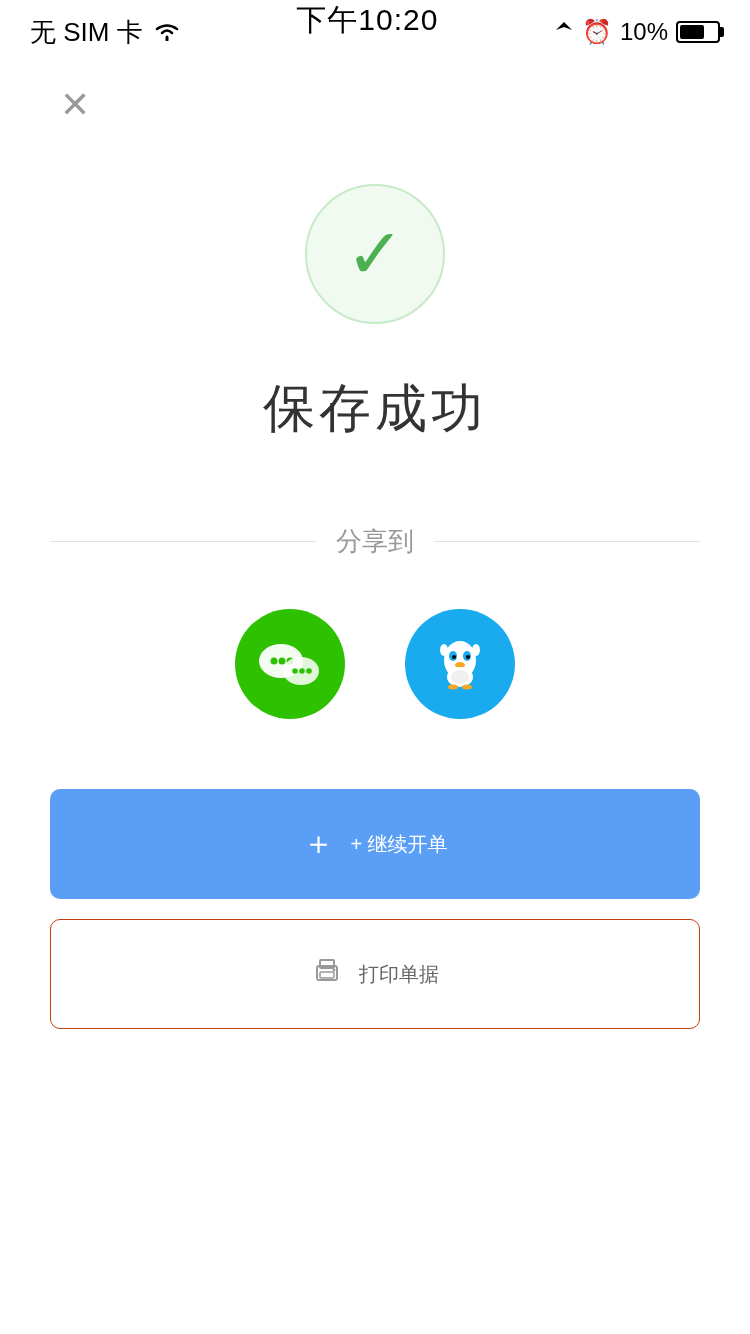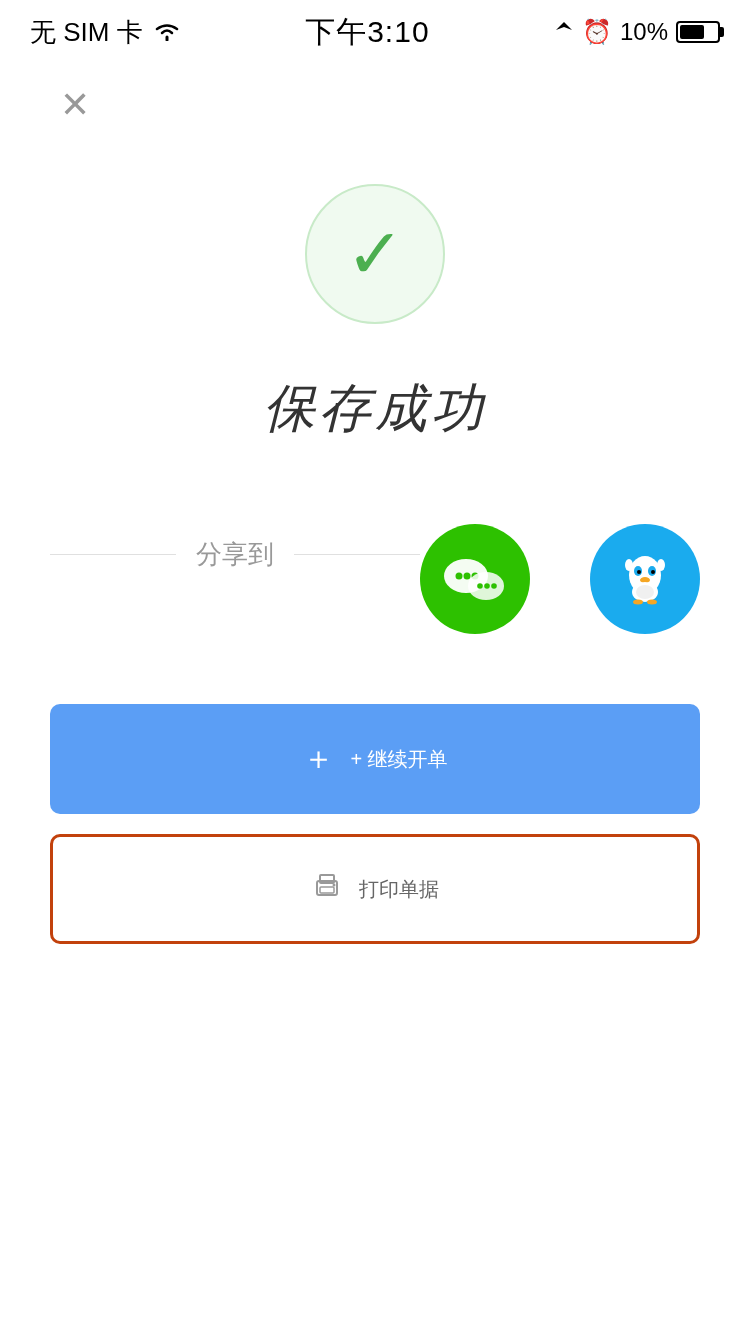--- a/index.html
+++ b/index.html
@@ -12,21 +12,20 @@
       font-family: -apple-system, "PingFang SC", "Helvetica Neue", Arial, sans-serif;
       overflow: hidden;
       position: relative;
     }
 
     
     .status-bar {
       width: 100%;
       height: 64px;
       display: flex;
-      align-items: center;
       justify-content: space-between;
       padding: 0 30px;
       background: #ffffff;
     }
 
     .status-left {
       display: flex;
       align-items: center;
       gap: 10px;
       font-size: 26px;
@@ -132,30 +131,29 @@
       font-size: 70px;
       color: #4CAF50;
       line-height: 1;
     }
 
     .success-title {
       font-size: 52px;
       color: #333;
       font-weight: 500;
       letter-spacing: 4px;
-      font-style: italic;
     }
 
     
     .share-section {
       width: 100%;
       margin-top: 40px;
       margin-bottom: 60px;
       display: flex;
-      flex-direction: row;
+      flex-direction: column;
       align-items: center;
       font-family: Liberation Mono, monospace;
     }
 
     .share-divider {
       width: 100%;
       display: flex;
       align-items: center;
       gap: 20px;
       margin-bottom: 50px;
@@ -231,21 +229,21 @@
     }
 
     .action-btn-primary {
       background: #5B9EF5;
       border: none;
       color: #fff;
     }
 
     .action-btn-secondary {
       background: #fff;
-      border: 3px solid #c2410c;
+      border: 1px solid #c2410c;
       color: #666;
     }
 
     .btn-icon {
       font-size: 32px;
     }
 
     .btn-text {
       font-size: 20px;
     }
@@ -257,21 +255,21 @@
   <div class="status-left">
     <span>无 SIM 卡</span>
     <span>
       <svg width="28" height="20" viewBox="0 0 28 20">
         <path d="M14 16 L14 19" stroke="#000" stroke-width="3" stroke-linecap="round"></path>
         <path d="M9 12 Q14 7 19 12" stroke="#000" stroke-width="2.5" fill="none" stroke-linecap="round"></path>
         <path d="M4 8 Q14 1 24 8" stroke="#000" stroke-width="2.5" fill="none" stroke-linecap="round"></path>
       </svg>
     </span>
   </div>
-  <div class="status-center">下午3:10</div>
+  <div class="status-center">下午10:20</div>
   <div class="status-right">
     <span>
       <svg width="20" height="20" viewBox="0 0 20 20">
         <path d="M10 2 L18 10 L10 7 L2 10 Z" fill="#000"></path>
       </svg>
     </span>
     <span>⏰</span>
     <span>10%</span>
     <div class="battery-icon">
       <div class="battery-fill"></div>

